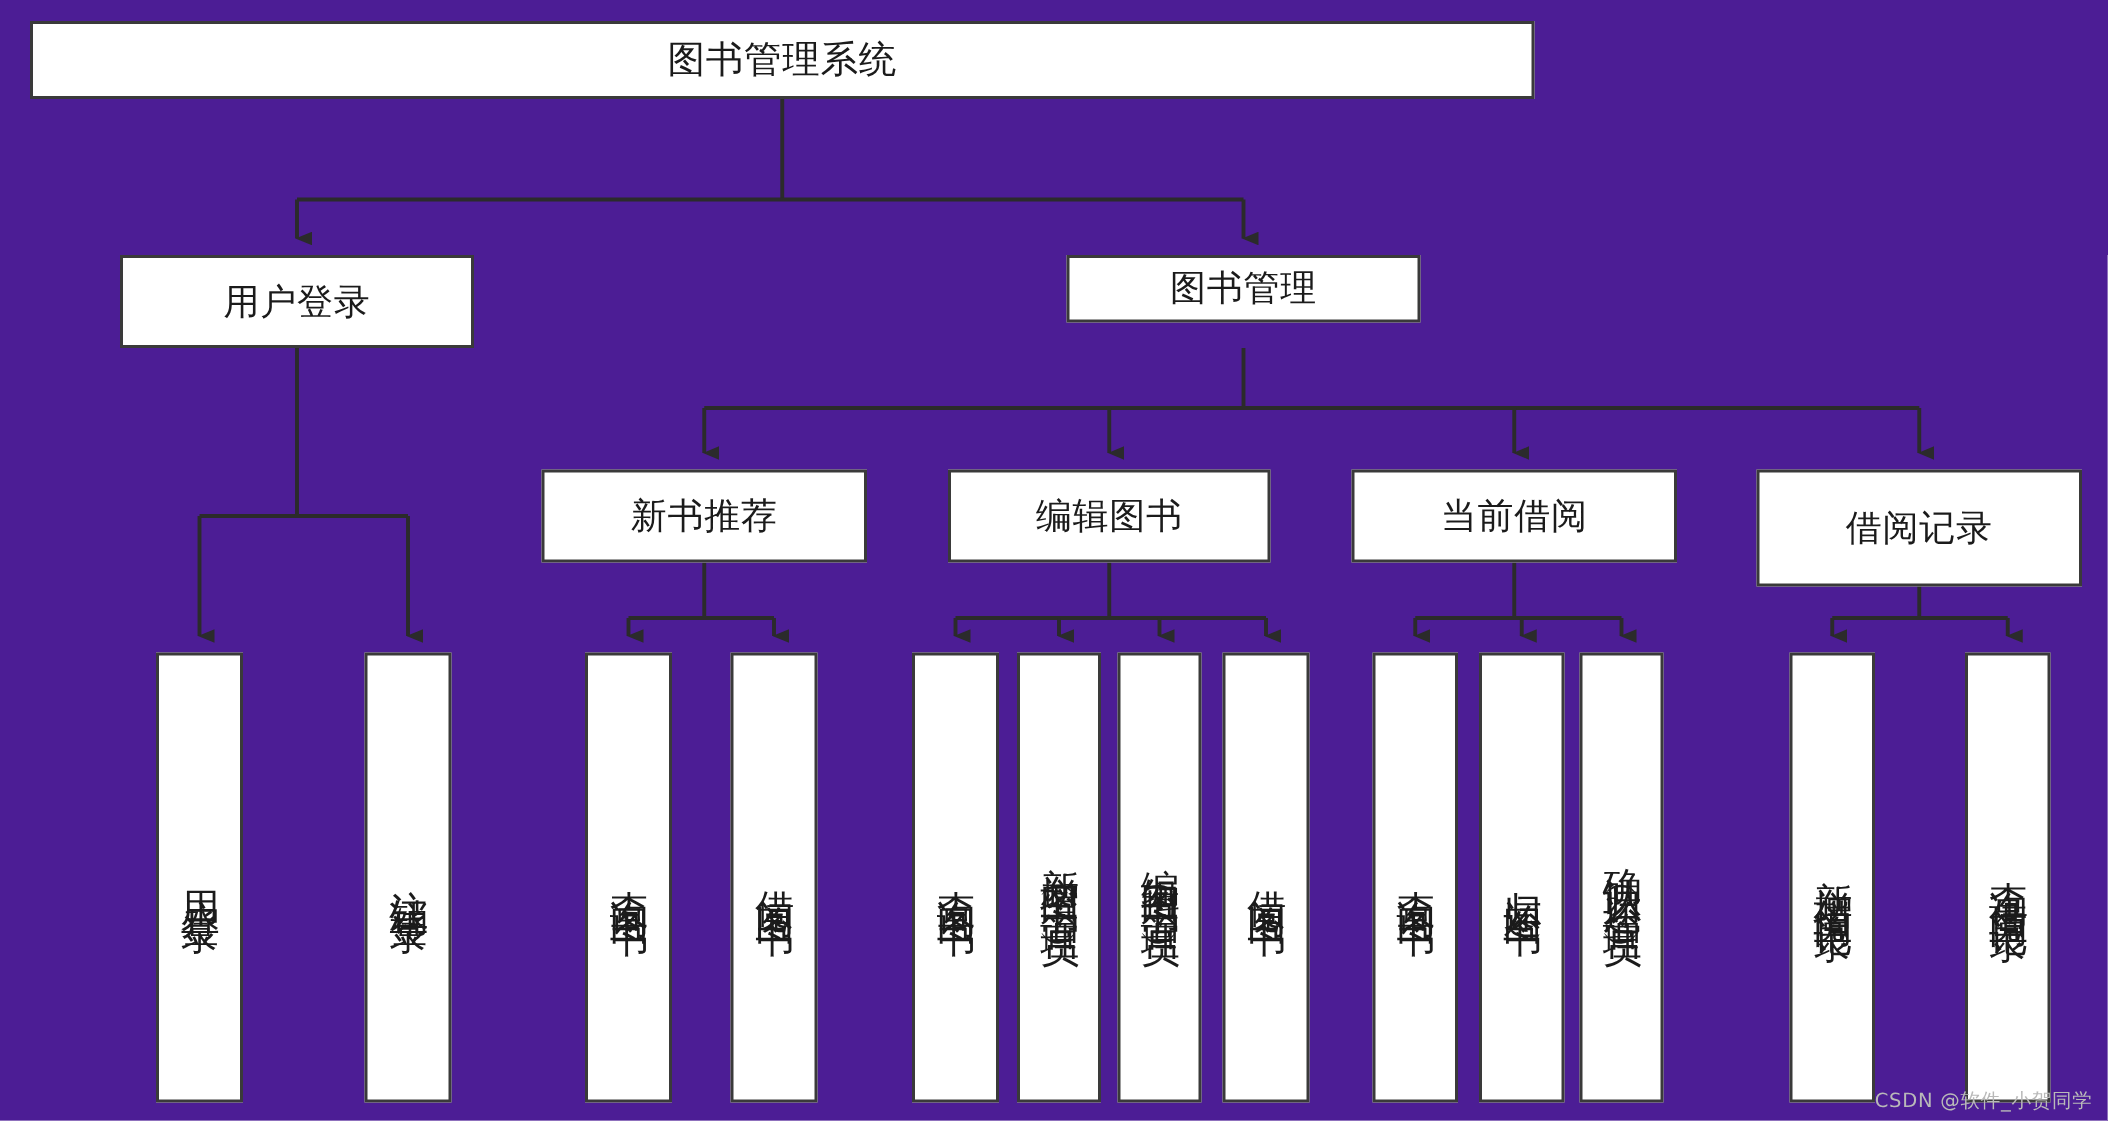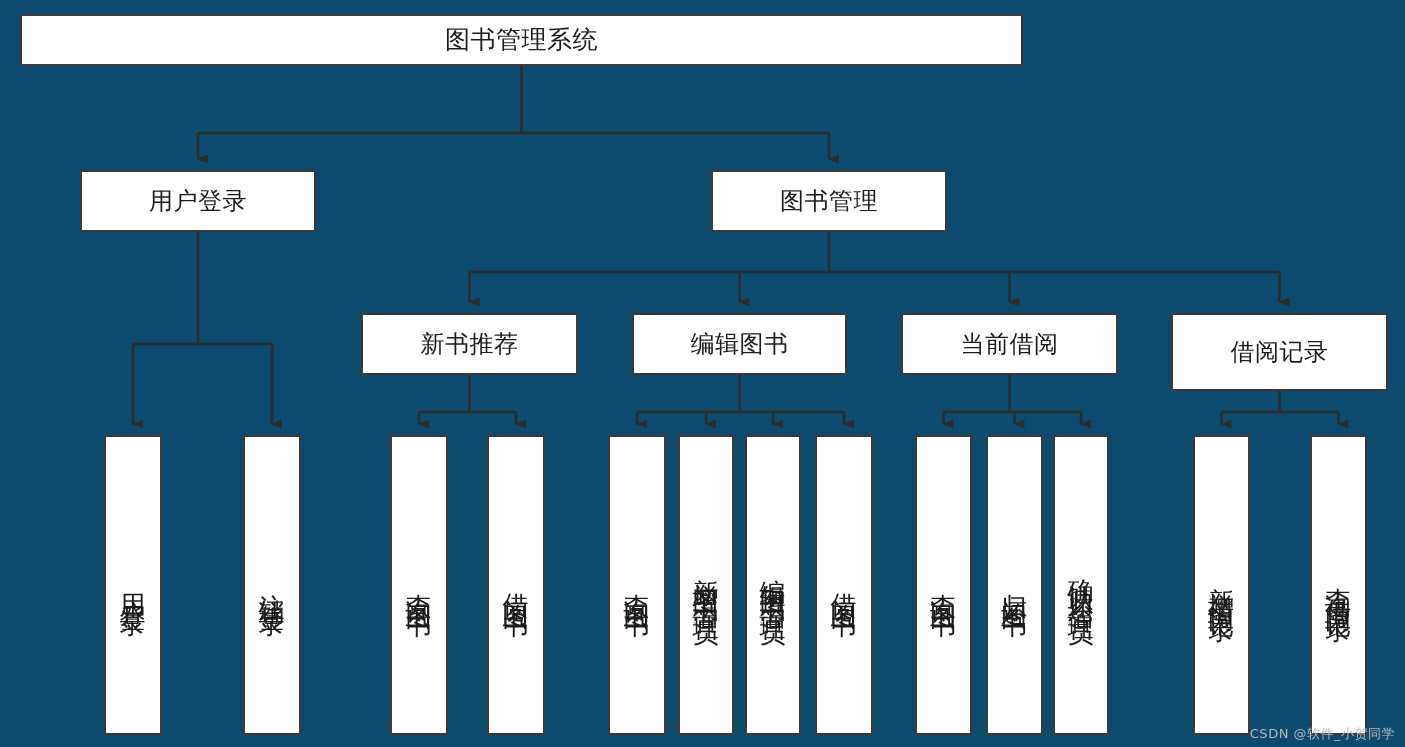--- a/index.html
+++ b/index.html
@@ -10,21 +10,21 @@
   body {
     width: 1405px;
     height: 747px;
     font-family: "DejaVu Sans", "Liberation Sans", sans-serif;
     overflow: hidden;
   }
   #diagram-root {
     position: relative;
     width: 1405px;
     height: 747px;
-    background: #0c4a6e;
+    background: #4c1d95;
   }
   svg#tree-svg {
     position: absolute;
     left: 0;
     top: 0;
     width: 1405px;
     height: 747px;
   }
   .node-box {
     position: absolute;
@@ -113,21 +113,21 @@
       </g>
   </svg>
 
   <div id="nodes-layer">
       <div class="node-box lvl1" style="left: 20px; top: 14px; width: 1003px; height: 52px;">
         <span class="node-label">图书管理系统</span>
       </div>
       <div class="node-box lvl2" style="left: 80px; top: 170px; width: 236px; height: 62px;">
         <span class="node-label">用户登录</span>
       </div>
-      <div class="node-box lvl2" style="left: 711px; top: 170px; width: 236px; height: 62px;">
+      <div class="node-box lvl2" style="left: 711px; top: 170px; width: 236px; height: 45px;">
         <span class="node-label">图书管理</span>
       </div>
       <div class="node-box lvl3" style="left: 361px; top: 313px; width: 217px; height: 62px;">
         <span class="node-label">新书推荐</span>
       </div>
       <div class="node-box lvl3" style="left: 632px; top: 313px; width: 215px; height: 62px;">
         <span class="node-label">编辑图书</span>
       </div>
       <div class="node-box lvl3" style="left: 901px; top: 313px; width: 217px; height: 62px; justify-content: center;">
         <span class="node-label">当前借阅</span>

